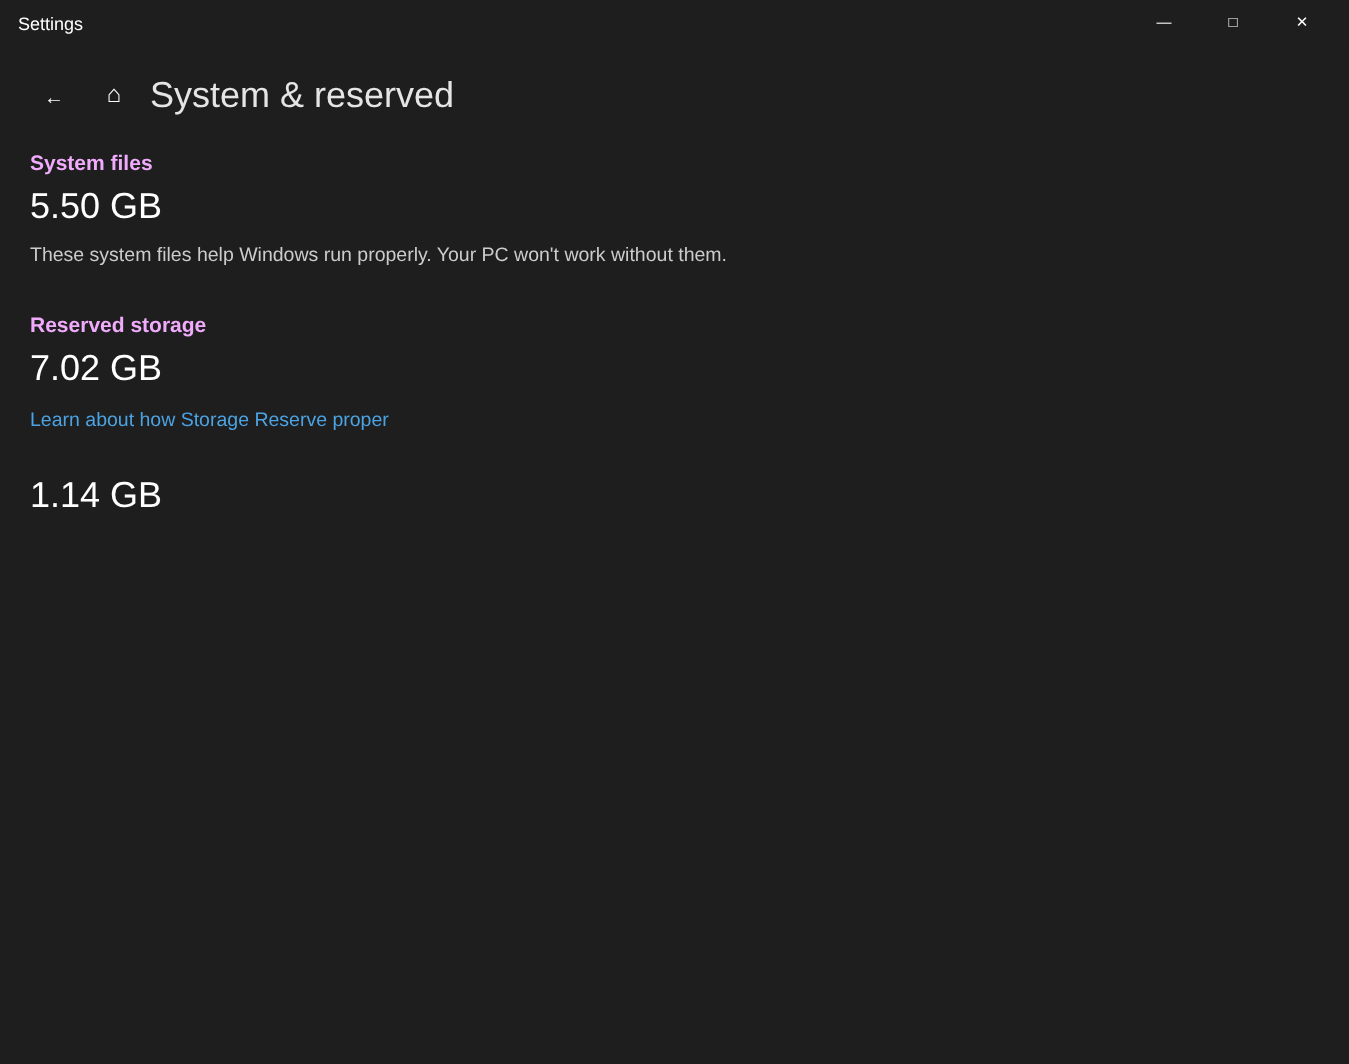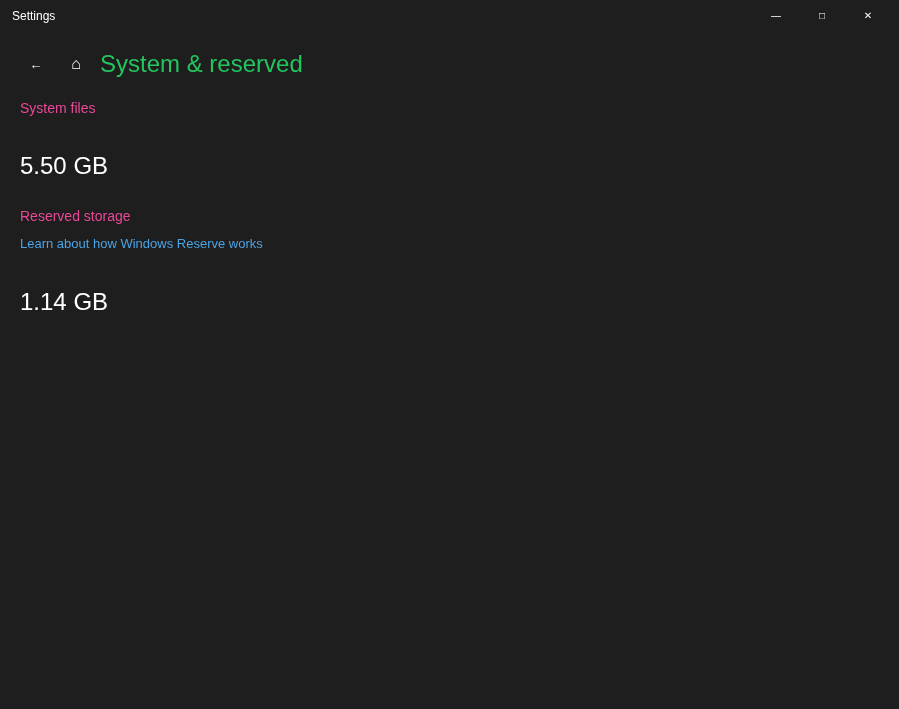--- a/index.html
+++ b/index.html
@@ -84,45 +84,44 @@
       display: flex;
       align-items: center;
       justify-content: center;
       color: #ffffff;
       font-size: 16px;
     }
 
     .page-title {
       font-size: 24px;
       font-weight: 300;
-      color: #22c55e;
+      color: #e5e5e5;
     }
 
     
     .content {
       padding: 0 20px 0 20px;
     }
 
     .section {
       margin-bottom: 28px;
     }
 
     .section-title {
       font-size: 14px;
-      font-weight: 400;
-      color: #ec4899;
+      font-weight: 700;
+      color: #f0abfc;
       margin-bottom: 8px;
     }
 
     .section-size {
       font-size: 24px;
       font-weight: 300;
       color: #ffffff;
       margin-bottom: 8px;
-      margin-top: 36px;
     }
 
     .section-description {
       font-size: 13px;
       color: #cccccc;
       line-height: 1.5;
       max-width: 680px;
     }
 
     .section-link {
@@ -166,25 +165,27 @@
   </button>
   <span class="home-icon">⌂</span>
   <h1 class="page-title">System &amp; reserved</h1>
 </div>
 
 <div class="content">
 
   <div class="section">
     <div class="section-title">System files</div>
     <div class="section-size">5.50 GB</div>
+    <div class="section-description">These system files help Windows run properly. Your PC won't work without them.</div>
   </div>
 
   <div class="section">
     <div class="section-title">Reserved storage</div>
-    <a class="section-link">Learn about how Windows Reserve works</a>
+    <div class="section-size">7.02 GB</div>
+    <a class="section-link">Learn about how Storage Reserve proper</a>
   </div>
 
   <div class="section">
     <div class="section-size">1.14 GB</div>
   </div>
 
 
 </div>
 
 </body></html>

